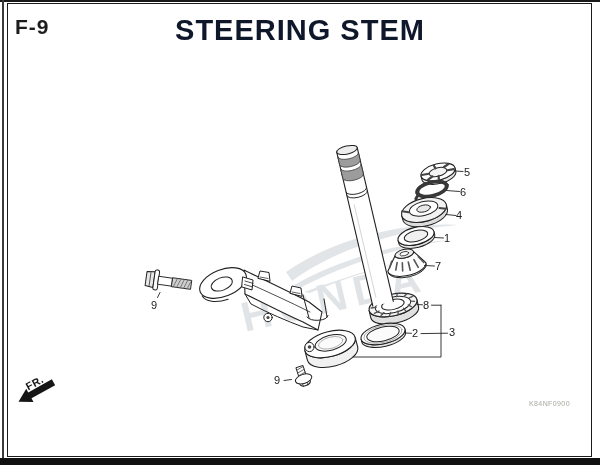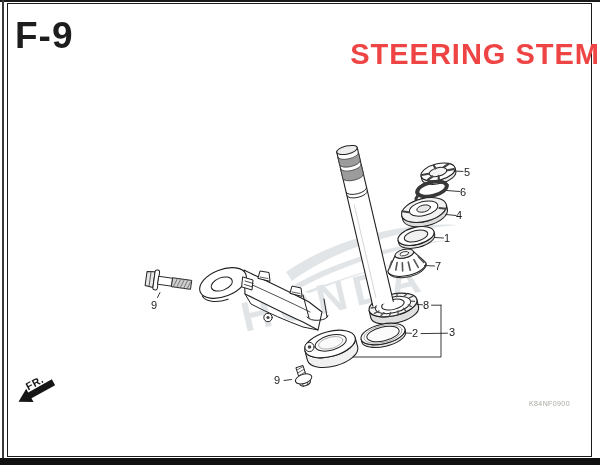--- a/index.html
+++ b/index.html
@@ -2,24 +2,24 @@
 <html><head>
 <meta charset="utf-8">
 <style>
   html,body{margin:0;padding:0;background:#ffffff;}
   .stage{position:relative;width:600px;height:465px;background:#ffffff;overflow:hidden;
          font-family:"Liberation Sans", sans-serif;}
   .scan-top{position:absolute;left:0;top:0;width:600px;height:2px;background:#1a1a1a;}
   .scan-left{position:absolute;left:2px;top:0;width:1.5px;height:465px;background:#3a3a3a;}
   .scan-bottom{position:absolute;left:0;bottom:0;width:600px;height:7px;background:#101010;}
   .frame{position:absolute;left:7px;top:3px;width:583px;height:452px;border:1.6px solid #1a1a1a;}
-  .section-code{position:absolute;left:15px;top:15px;font-size:37px;font-weight:bold;
+  .section-code{position:absolute;left:15px;top:15px;font-size:21px;font-weight:bold;
                 color:#1d1d1d;letter-spacing:1px;}
-  .page-title{position:absolute;left:0;top:14px;width:600px;text-align:right;font-size:29px;
-              font-weight:bold;color:#ef4444;letter-spacing:1px;margin-top:24px;}
+  .page-title{position:absolute;left:0;top:14px;width:600px;text-align:center;font-size:29px;
+              font-weight:bold;color:#0f172a;letter-spacing:1px;}
   .art{position:absolute;left:0;top:0;width:600px;height:465px;}
   .callout{position:absolute;font-size:11px;line-height:1;color:#1c1c1c;}
   .footer-code{position:absolute;left:529px;top:400px;font-size:7px;color:#a8a8a0;letter-spacing:.4px;}
 </style>
 </head>
 <body>
 
 <div class="stage">
 
   <div class="scan-top"></div>

